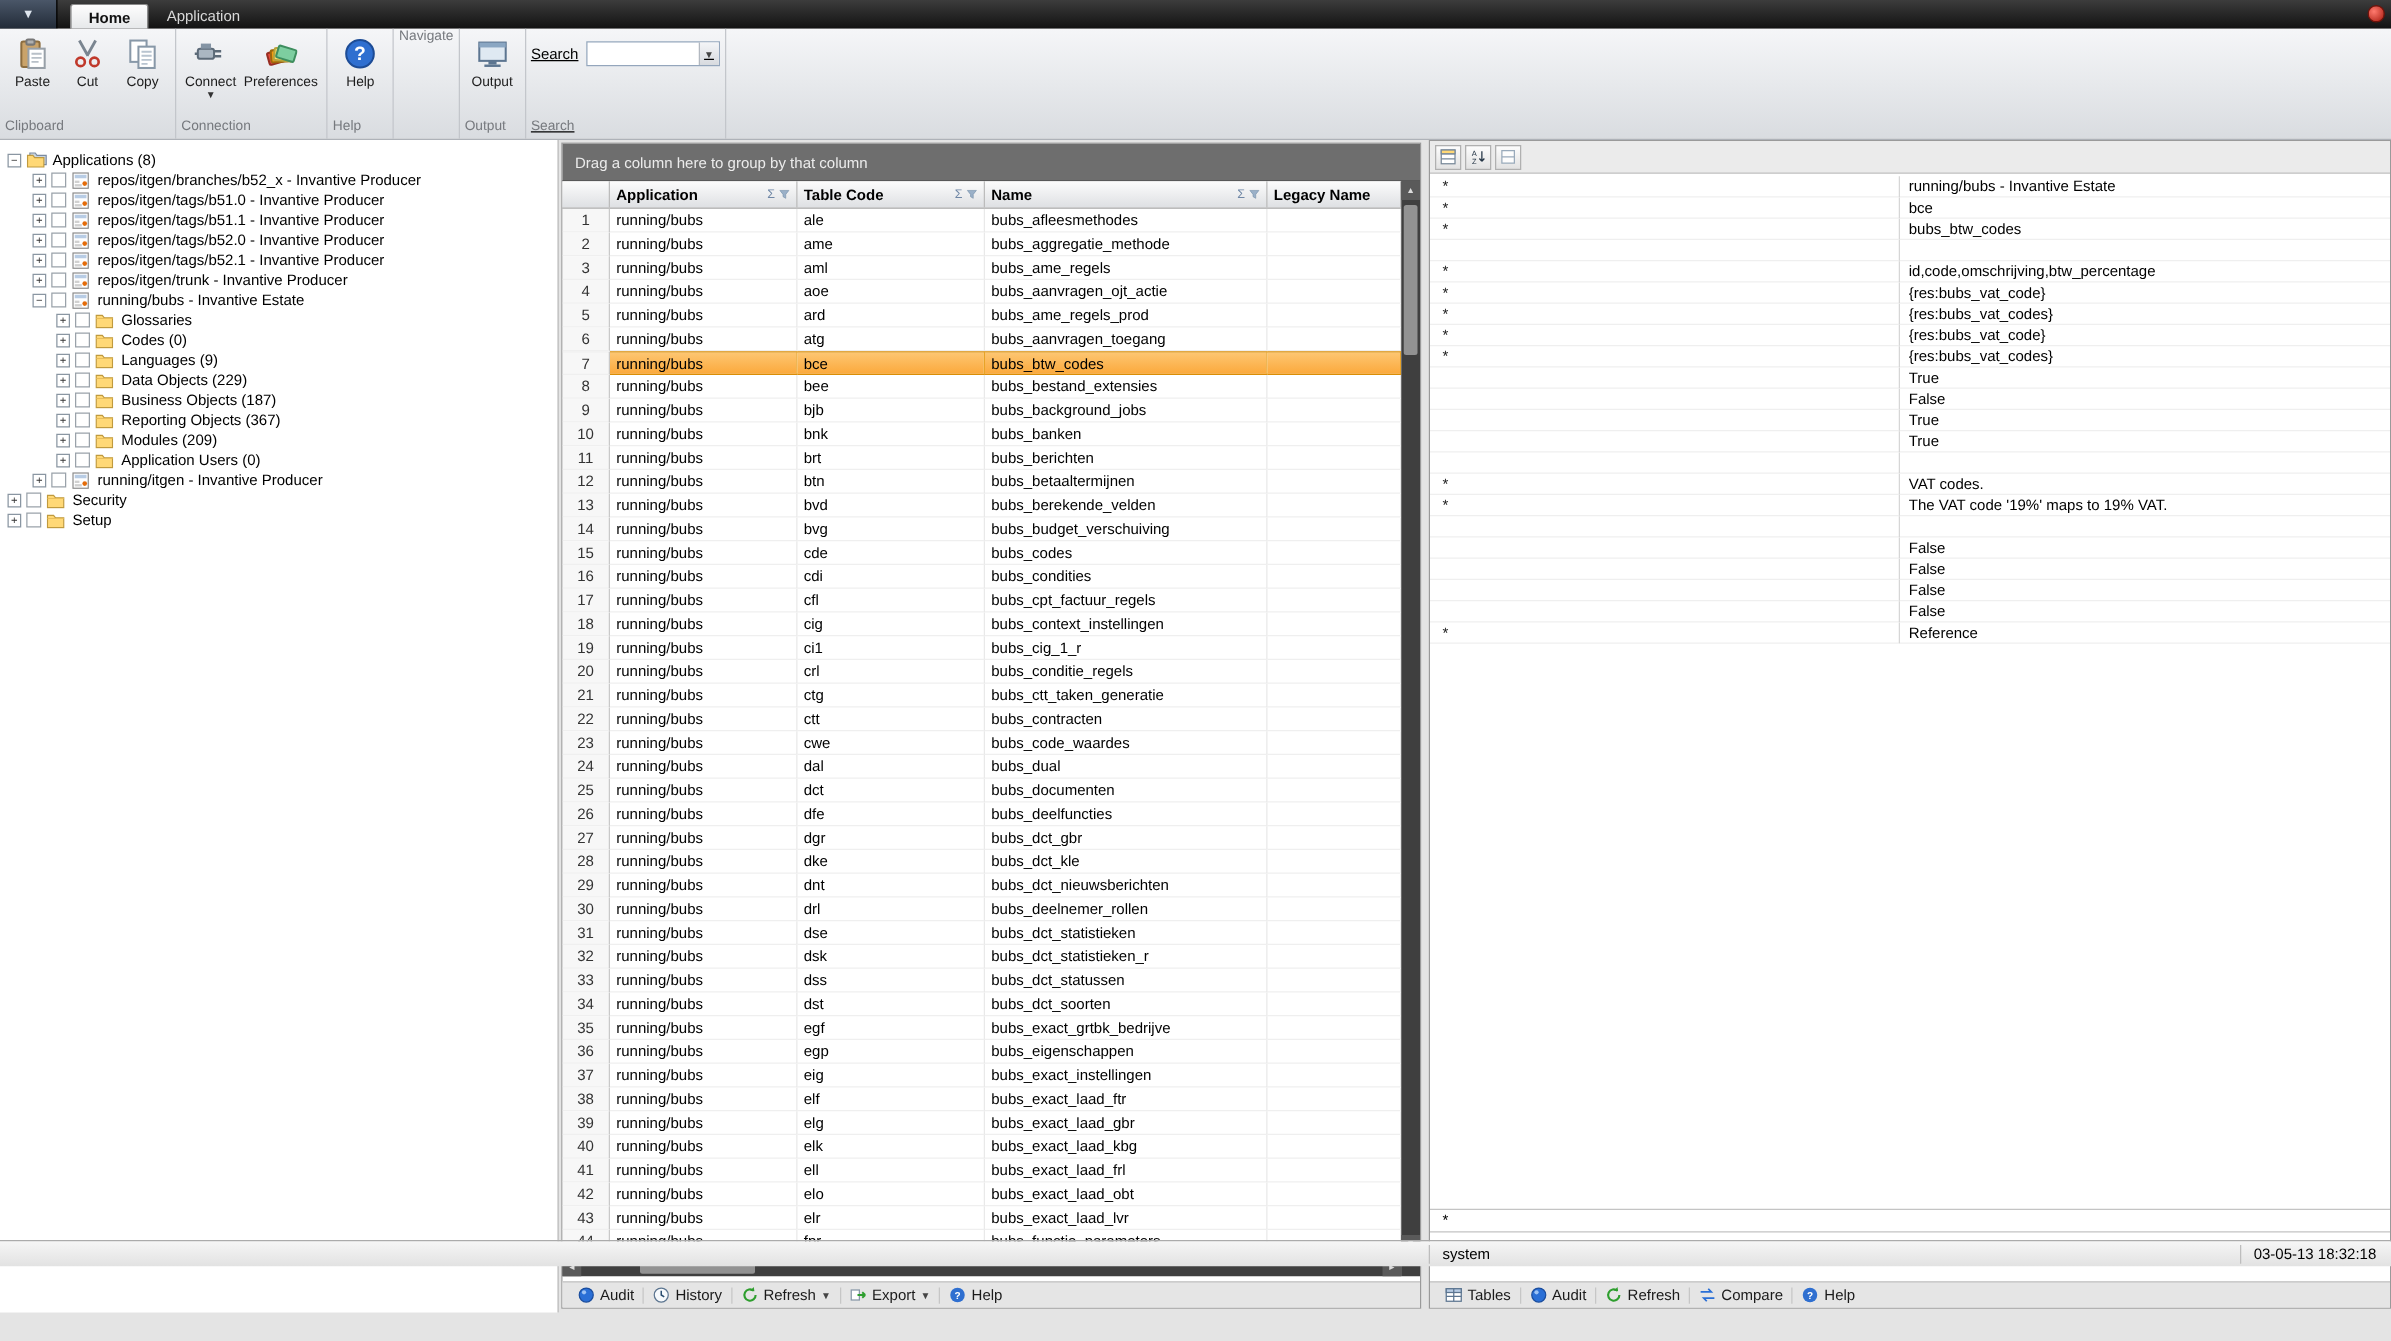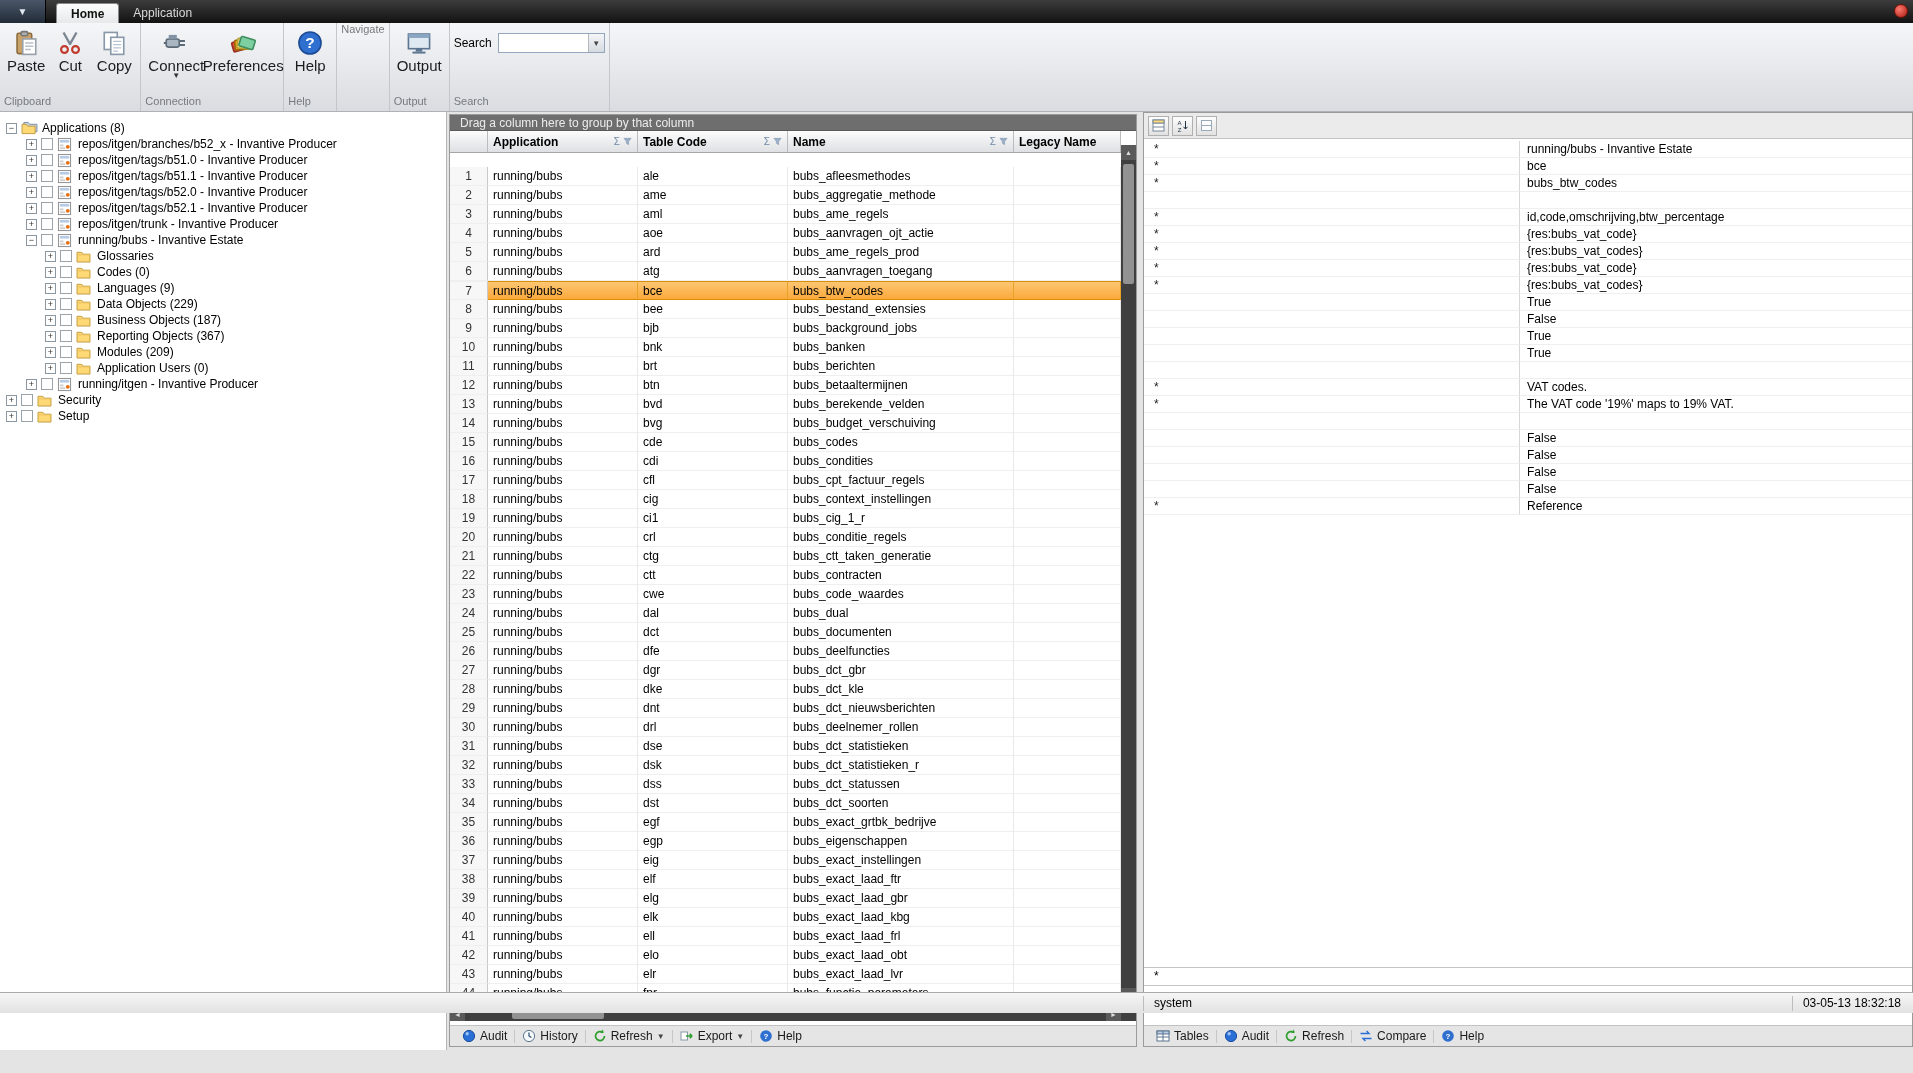--- a/index.html
+++ b/index.html
@@ -20,21 +20,21 @@
     background:radial-gradient(circle at 35% 35%,#ff7a6e,#a81a0e);border:1px solid #70120a;}
 
   
   .ribbon{position:absolute;left:0;top:23px;width:100%;height:89px;
     background:linear-gradient(#f5f6f8,#d9dce0);border-bottom:1px solid #aeb2b8;display:flex;}
   .rgroup{height:100%;border-right:1px solid #c3c6cb;display:flex;flex-direction:column;padding:0 4px;}
   .rbuttons{flex:1;display:flex;align-items:flex-start;padding-top:3px;}
   .rbtn{min-width:44px;max-width:72px;display:flex;flex-direction:column;align-items:center;
     padding:3px 3px 0;border-radius:3px;cursor:default;}
   .ricon{width:28px;height:28px;display:flex;align-items:center;justify-content:center;}
-  .rlabel{text-align:center;font-size:15px;line-height:12px;margin-top:3px;color:#1c1c1c;}
+  .rlabel{text-align:center;font-size:11px;line-height:12px;margin-top:3px;color:#1c1c1c;}
   .ddarrow{font-size:8px;color:#333;line-height:8px;}
   .gcaption{height:16px;font-size:11px;color:#76797e;}
   .search-row{display:flex;align-items:center;gap:6px;margin-top:8px;flex:1;align-items:flex-start;padding-top:2px;}
   .search-label{margin-top:3px;}
   .combo{width:112px;height:20px;background:#fff;border:1px solid #94a6bc;display:flex;}
   .combo-text{flex:1;padding:2px 4px;}
   .combo-btn{width:16px;background:linear-gradient(#f4f5f7,#d7dadf);border-left:1px solid #b2b8c0;
     font-size:8px;color:#444;display:flex;align-items:center;justify-content:center;}
 
   
@@ -43,21 +43,21 @@
   .titem{height:16px;display:flex;align-items:center;white-space:nowrap;cursor:default;}
   .texp{width:11px;height:11px;border:1px solid #8a96a2;background:#fff;flex:none;
     display:flex;align-items:center;justify-content:center;font-size:9px;line-height:9px;color:#333;margin-right:4px;}
   .tcheck{width:12px;height:12px;border:1px solid #9aa2aa;background:#fff;margin-right:4px;flex:none;}
   .ticon{width:18px;height:15px;margin-right:3px;flex:none;display:flex;align-items:center;}
   .tlabel{font-size:12px;}
 
   
   .grid-pane{position:absolute;left:449px;top:114px;width:688px;height:933px;background:#fff;
     border:1px solid #9a9a9a;}
-  .groupbar{height:16px;background:#6e6e6e;color:#ececec;display:flex;align-items:center;
+  .groupbar{height:30px;background:#6e6e6e;color:#ececec;display:flex;align-items:center;
     padding-left:10px;border-bottom:1px solid #585858;}
   .ghead{height:22px;display:flex;background:linear-gradient(#fcfcfc,#dee0e3);
     border-bottom:1px solid #a6a6a6;font-weight:bold;margin-right:15px;}
   .gh{display:flex;align-items:center;padding:0 5px;border-right:1px solid #bcbcbc;overflow:hidden;}
   .hicons{margin-left:auto;display:flex;align-items:center;gap:3px;}
   .sigma{font-size:10px;font-weight:normal;color:#6f87a6;}
   .c-num{width:38px;flex:none;}
   .c-app{width:150px;flex:none;}
   .c-code{width:150px;flex:none;}
   .c-name{width:226px;flex:none;}
@@ -223,21 +223,21 @@
                 <rect x="6" y="11.5" width="4" height="1.8" fill="#5c7590"></rect>
                 <rect x="4" y="13.3" width="8" height="1.2" fill="#5c7590"></rect>
               </svg>
             </span>
           <span class="rlabel">Output</span>
         </div>
       </div>
       <div class="gcaption">Output</div>
     </div>
 
-    <div class="rgroup" style="width:160px;">
+    <div class="rgroup" style="width:160px;text-decoration:underline;">
       <div class="search-row">
         <span class="search-label">Search</span>
         <span class="combo">
           <span class="combo-text"></span>
           <span class="combo-btn">▼</span>
         </span>
       </div>
       <div class="gcaption">Search</div>
     </div>
   </div>

